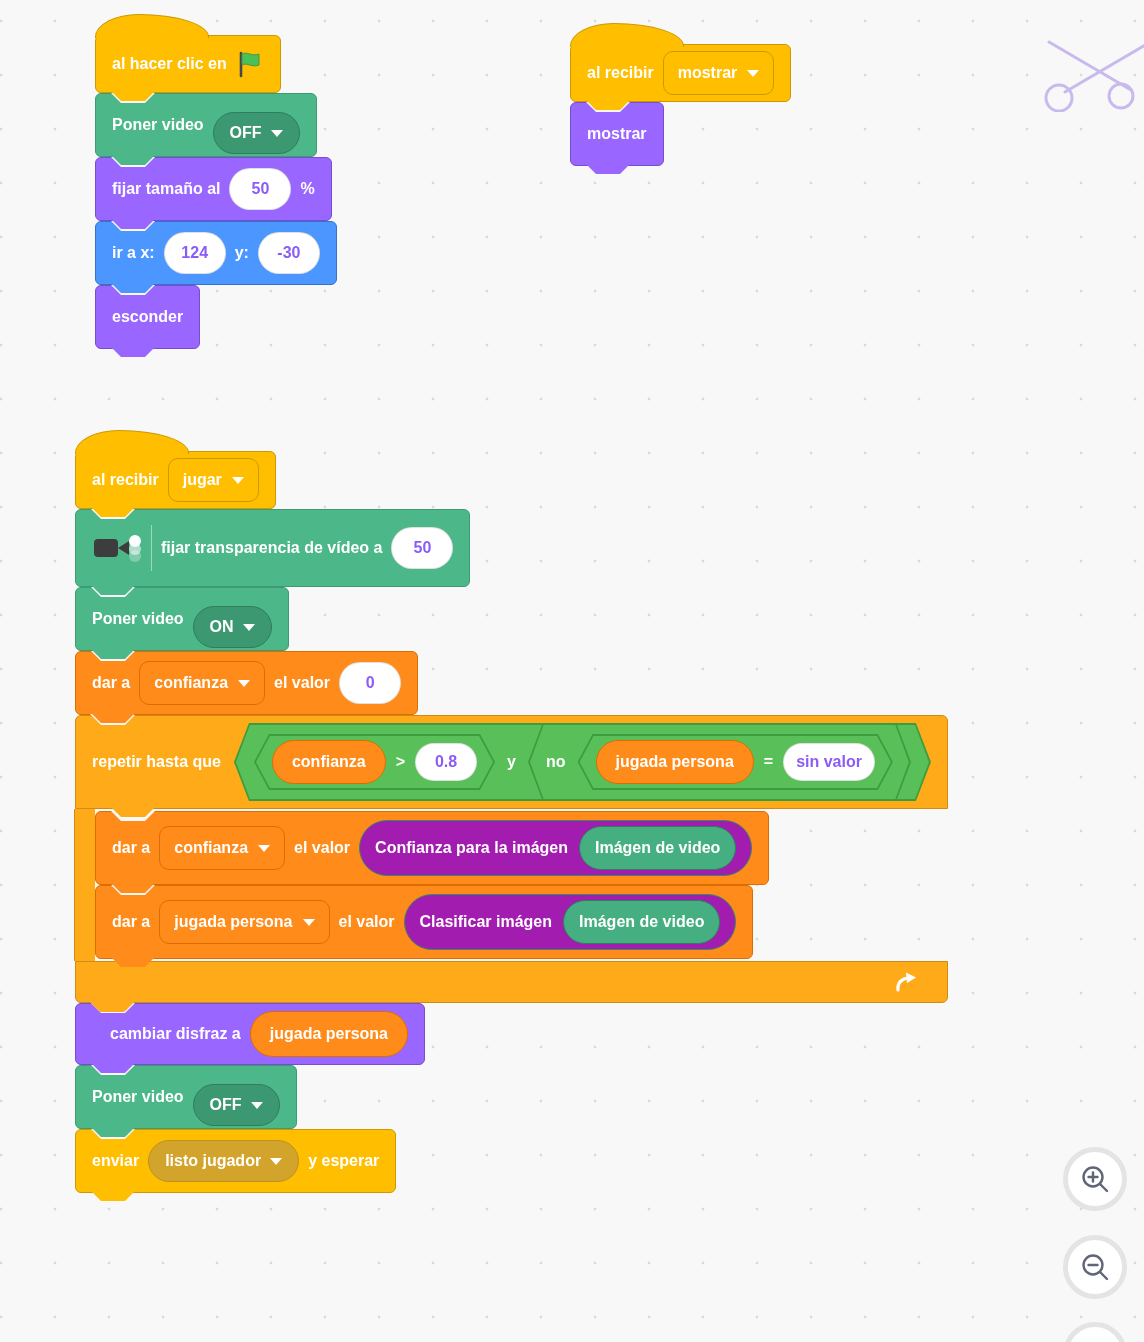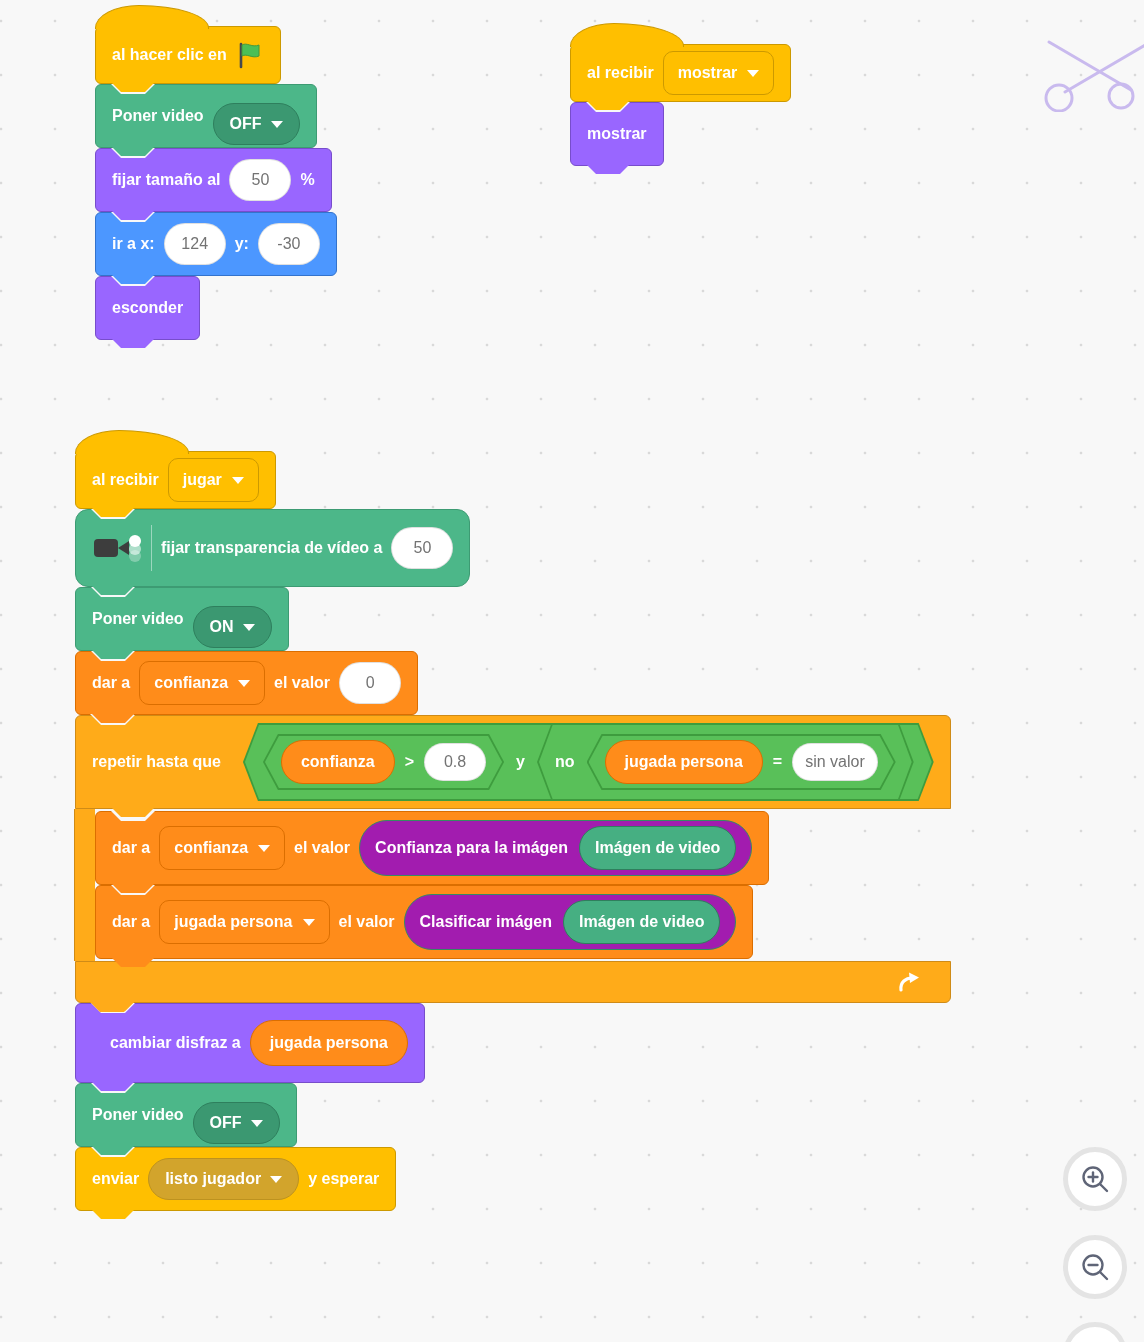--- a/index.html
+++ b/index.html
@@ -16,21 +16,21 @@
   .stack { position:absolute; display:flex; flex-direction:column; align-items:flex-start; }
 
   
   .b {
     position:relative; display:flex; align-items:center; gap:9px;
     height:64px; padding:0 16px; width:max-content;
     background:var(--c); border:1px solid var(--b); border-radius:6px;
     color:#fff; font-size:16px; font-weight:600; white-space:nowrap;
   }
   .b .lbl { color:#fff; }
-  .h58{height:58px;} .h66{height:80px;padding-left:34px;} .h74{height:74px;} .h78{height:78px;border-radius:13px;}
+  .h58{height:58px;} .h66{height:62px;padding-left:34px;} .h74{height:74px;} .h78{height:78px;}
 
   
   .notched::before {
     content:""; position:absolute; top:-1px; left:15px; width:44px; height:10px;
     background:#f8f8f8;
     clip-path:polygon(0 0,100% 0,calc(100% - 10px) 100%,10px 100%);
   }
   
   .tabbed::after {
     content:""; position:absolute; bottom:-9px; left:15px; width:44px; height:10px;
@@ -51,21 +51,21 @@
   .motion  { --c:#4C97FF; --b:#3373CC; }
   .control { --c:#FFAB19; --b:#CF8B17; }
   .vars    { --c:#FF8C1A; --b:#DB6E00; }
   .ext     { --c:#4CB789; --b:#3D9B73; }
 
   
   .oval {
     min-width:62px; height:42px; padding:0 12px; background:#fff;
     border:1px solid rgba(0,0,0,0.12); border-radius:21px;
     display:inline-flex; align-items:center; justify-content:center;
-    color:#737373; font-weight:400;
+    color:#8b5cf6; font-weight:700;
   }
   .oval.sm { height:38px; min-width:62px; }
   .dd-rect {
     display:inline-flex; align-items:center; gap:10px; height:44px; padding:0 14px;
     border:1px solid var(--ddb,#CC9900); border-radius:10px; color:#fff;
   }
   .dd-pill {
     display:inline-flex; align-items:center; gap:9px; height:42px; padding:0 16px;
     border-radius:21px; color:#fff;
   }
@@ -101,21 +101,21 @@
   .hexin {
     display:flex; align-items:center; gap:12px; width:100%; padding:0 18px;
     background:#59C059;
     clip-path:polygon(14px 0,calc(100% - 14px) 0,100% 50%,calc(100% - 14px) 100%,14px 100%,0 50%);
   }
   .hx78{height:78px;} .hx64{height:80px;} .hx56{height:56px;}
 
   
   .cblock { position:relative; width:max-content; --c:#FFAB19; --b:#CF8B17; color:#fff; font-size:16px; font-weight:600; }
   .c-head {
-    position:relative; display:flex; align-items:center; gap:22px;
+    position:relative; display:flex; align-items:center; gap:13px;
     height:94px; padding:14px 16px; width:max-content;
     background:var(--c); border:1px solid var(--b); border-radius:6px 6px 0 0;
   }
   .c-head::before {
     content:""; position:absolute; top:-1px; left:15px; width:44px; height:10px;
     background:#f8f8f8; clip-path:polygon(0 0,100% 0,calc(100% - 10px) 100%,10px 100%);
   }
   .c-head::after {
     content:""; position:absolute; bottom:-9px; left:35px; width:44px; height:10px;
     background:var(--c); clip-path:polygon(0 0,100% 0,calc(100% - 10px) 100%,10px 100%);
@@ -138,21 +138,21 @@
   .scissors { position:absolute; left:1035px; top:28px; }
   .zoombtn {
     position:absolute; left:1063px; width:64px; height:64px; border-radius:50%;
     background:#fff; border:5px solid #E4E4E4;
     display:flex; align-items:center; justify-content:center;
   }
 </style>
 </head>
 <body>
 
-<div class="stack" style="left:95px; top:26px;">
+<div class="stack" style="left:95px; top:35px;">
 
   <div class="b h58 hat tabbed events">
     <span class="lbl">al hacer clic en</span>
     <span style="display:inline-flex;">
       <svg width="28" height="28" viewBox="0 0 28 28">
         <line x1="5" y1="3" x2="5" y2="26" stroke="#45494E" stroke-width="2.6" stroke-linecap="round"></line>
         <path d="M6 4 C 11 1, 16 7, 23 4 L 23 15 C 16 18, 11 12, 6 15 Z" fill="#4CBF56" stroke="#45993D" stroke-width="1"></path>
       </svg>
     </span>
   </div>

